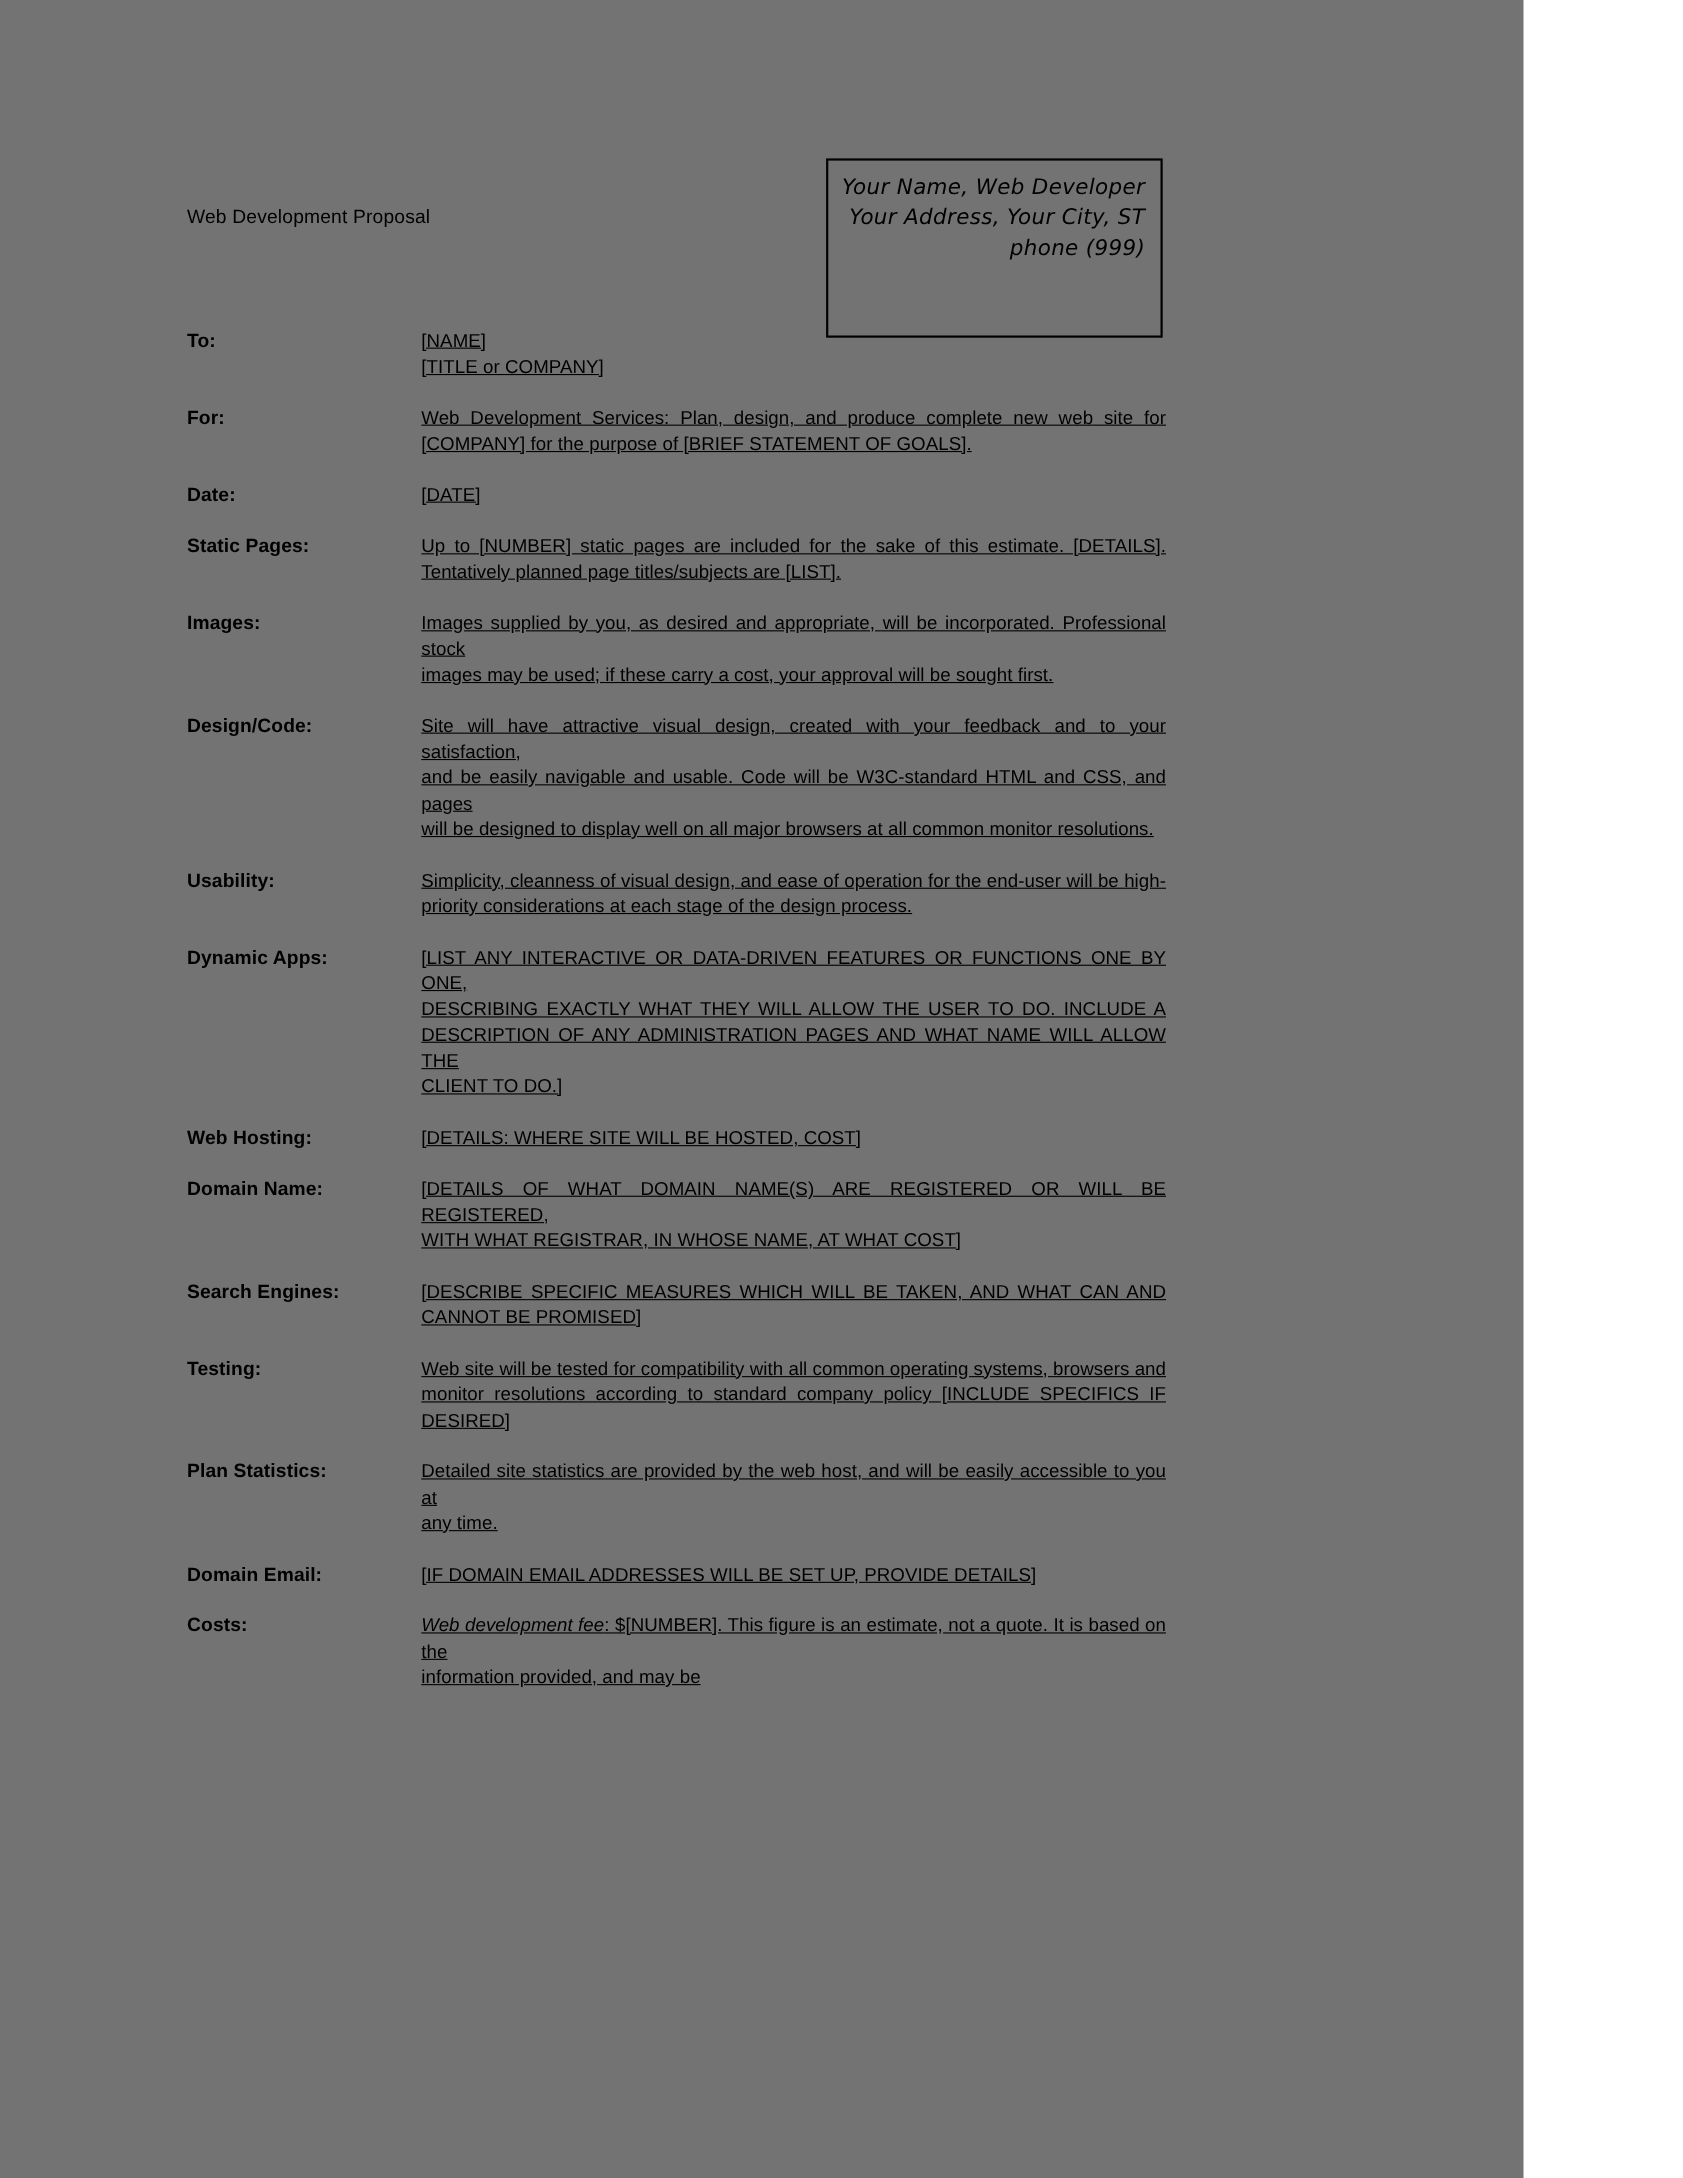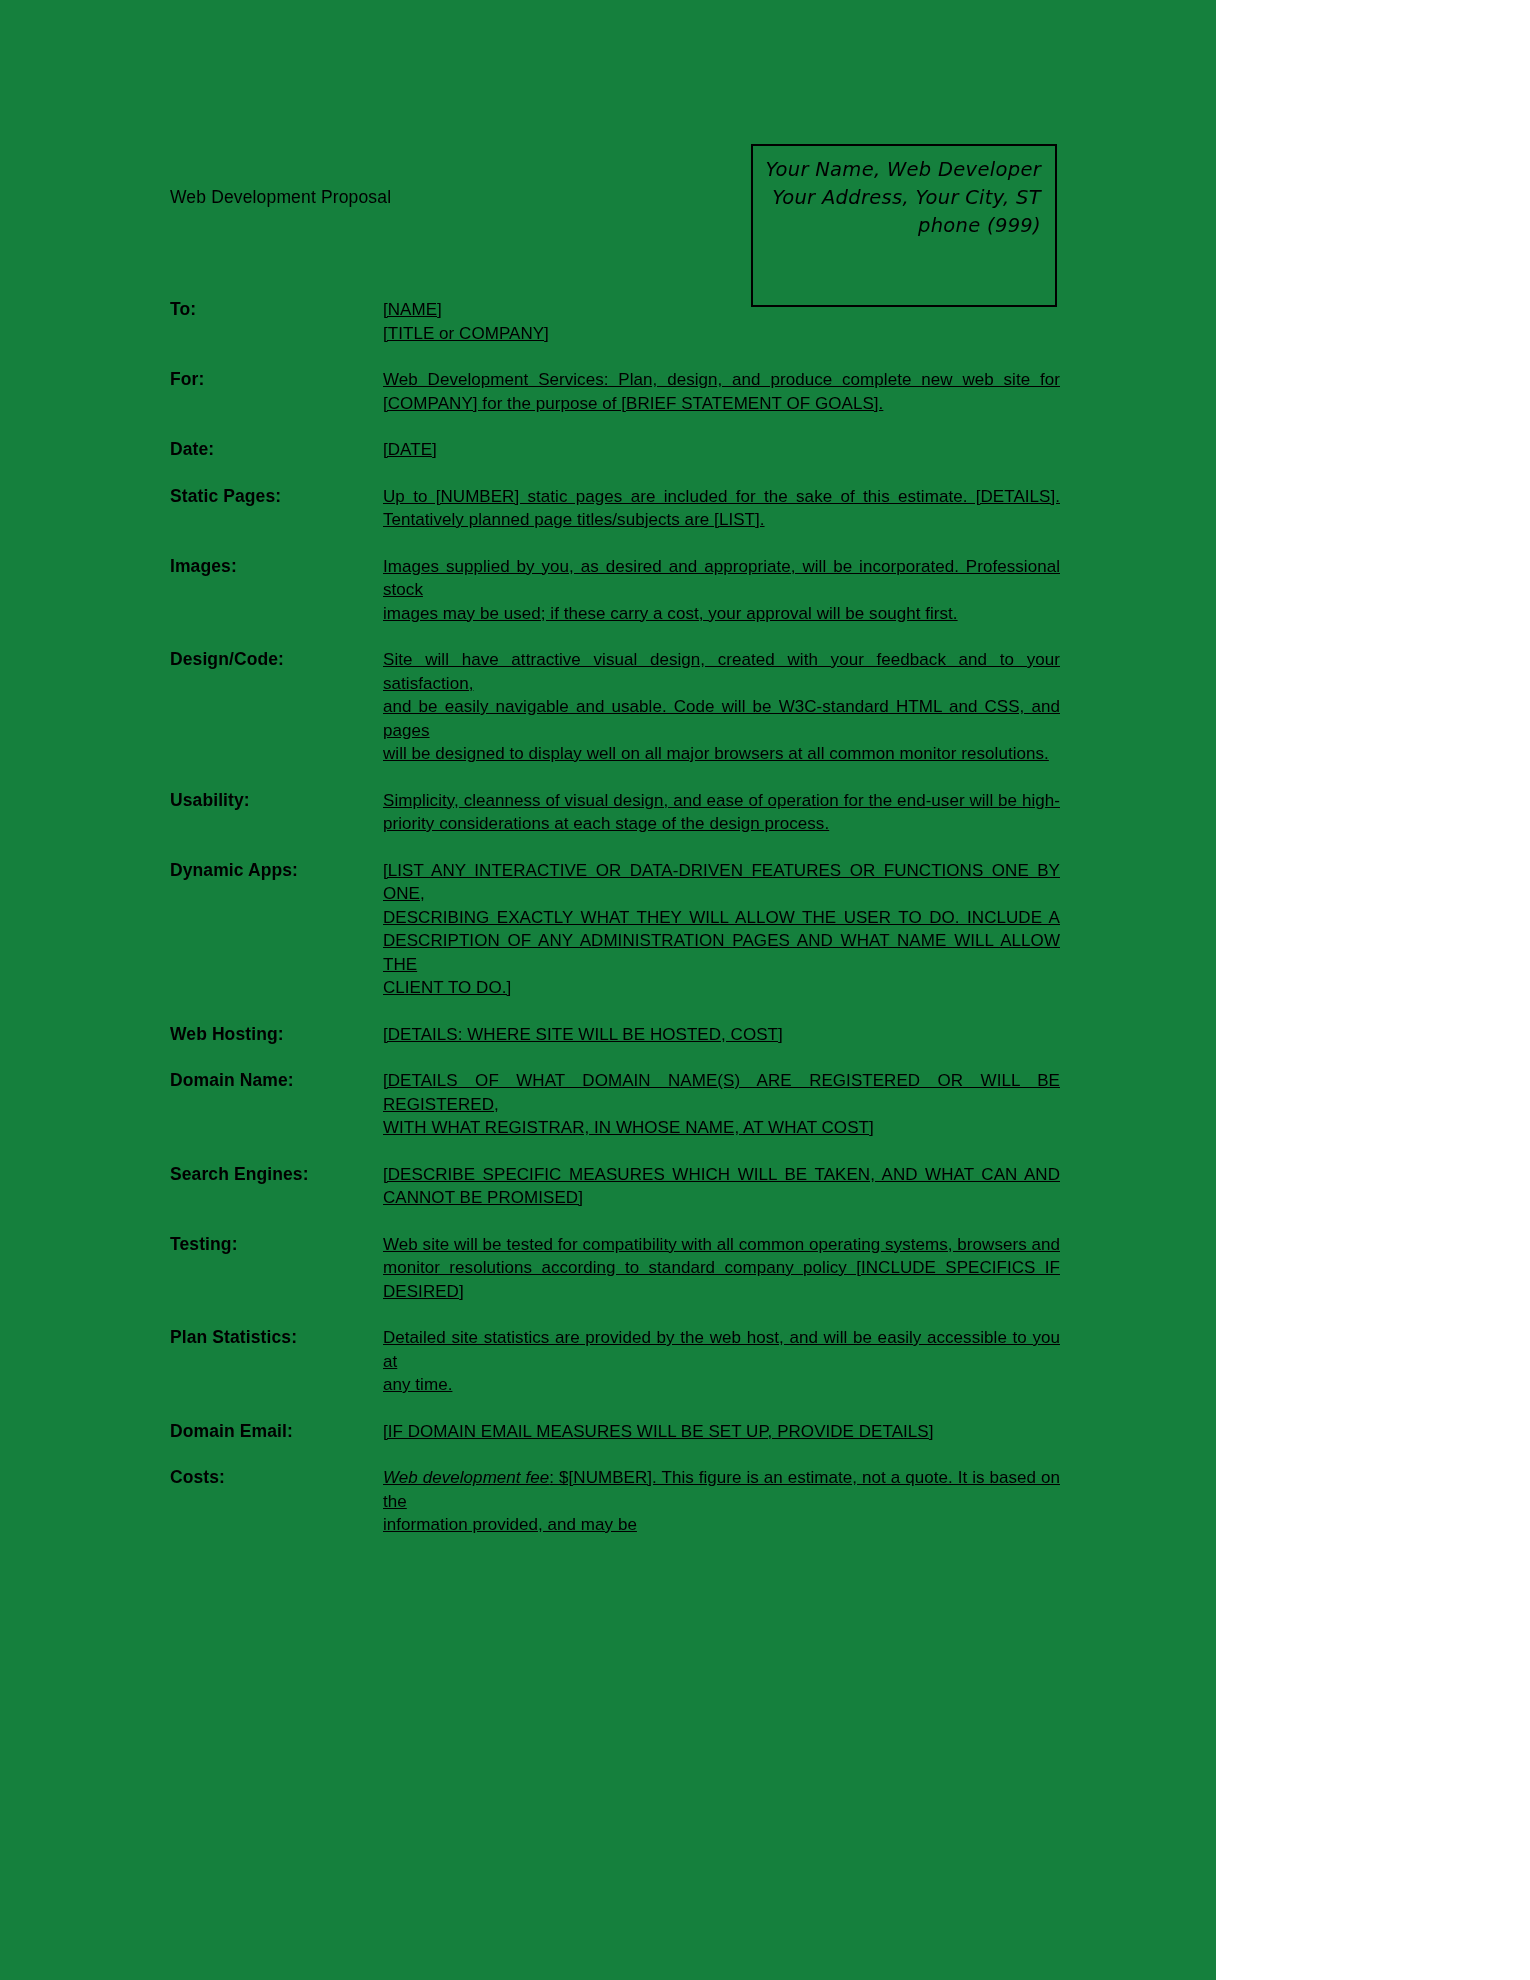--- a/index.html
+++ b/index.html
@@ -12,23 +12,23 @@
     height: 1980px;
     position: relative;
     font-family: "Liberation Sans", sans-serif;
     color: #000000;
     -webkit-font-smoothing: antialiased;
   }
 
   .page {
     position: absolute;
     left: 0; top: 0;
-    width: 1216px;
+    width: 1385px;
     height: 1980px;
-    background: #15803d;
+    background: #737373;
     overflow: hidden;
   }
 
   
   .letterhead-box {
     position: absolute;
     left: 751px;
     top: 144px;
     width: 306px;
     height: 163px;
@@ -235,21 +235,21 @@
       <div class="row-label">Plan Statistics:</div>
       <div class="row-body">
         <span class="jline">Detailed site statistics are provided by the web host, and will be easily accessible to you at</span>
         <span class="lastline">any time.</span>
       </div>
     </div>
 
     <div class="row">
       <div class="row-label">Domain Email:</div>
       <div class="row-body no-justify">
-        <span class="line">[IF DOMAIN EMAIL MEASURES WILL BE SET UP, PROVIDE DETAILS]</span>
+        <span class="line">[IF DOMAIN EMAIL ADDRESSES WILL BE SET UP, PROVIDE DETAILS]</span>
       </div>
     </div>
 
     <div class="row">
       <div class="row-label">Costs:</div>
       <div class="row-body">
         <span class="jline"><em>Web development fee</em>: $[NUMBER]. This figure is an estimate, not a quote. It is based on the</span>
         <span class="lastline">information provided, and may be</span>
       </div>
     </div>

